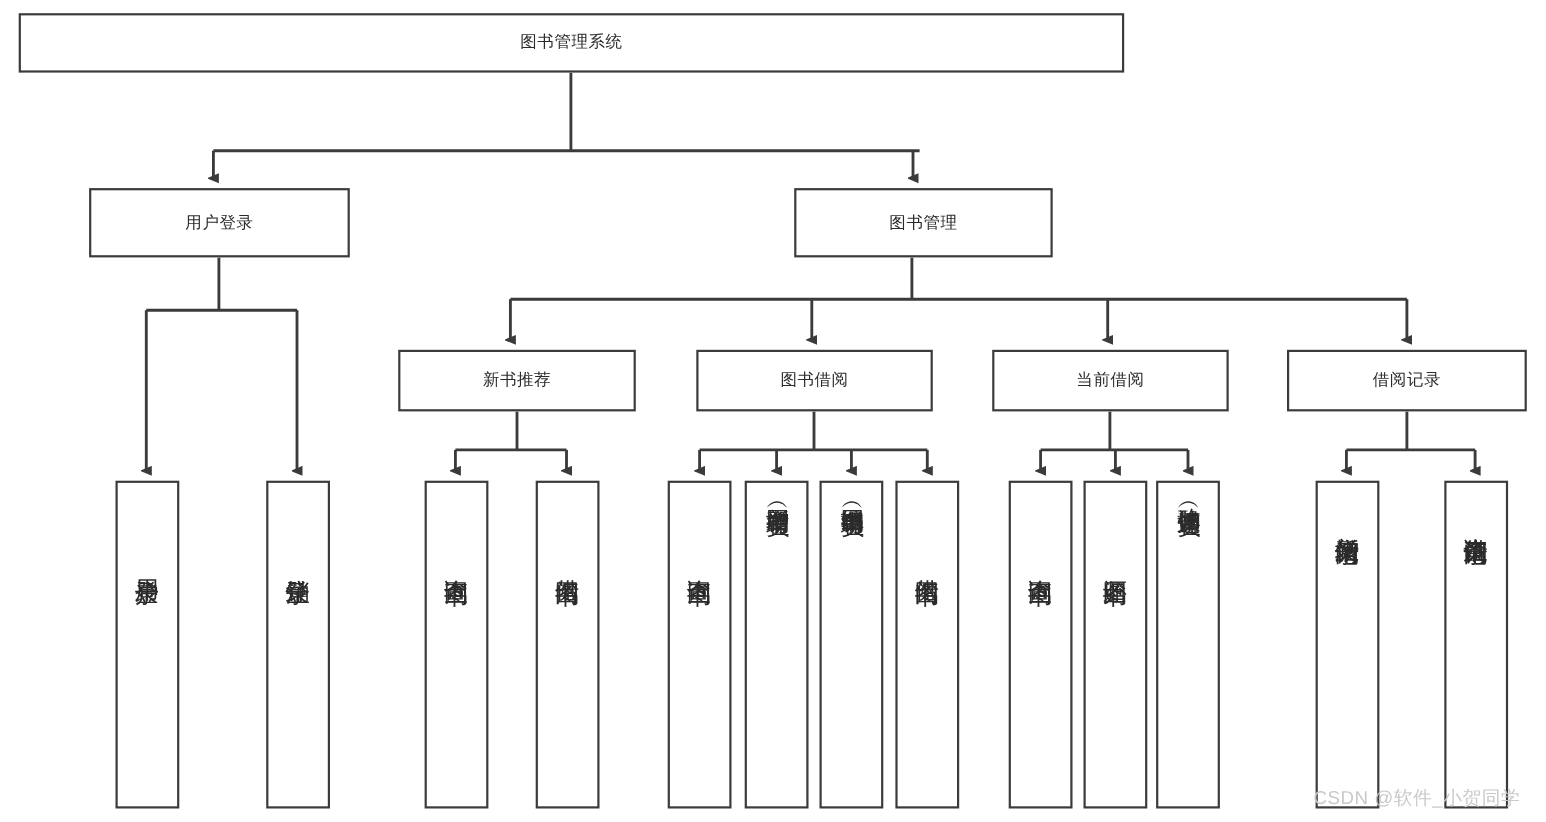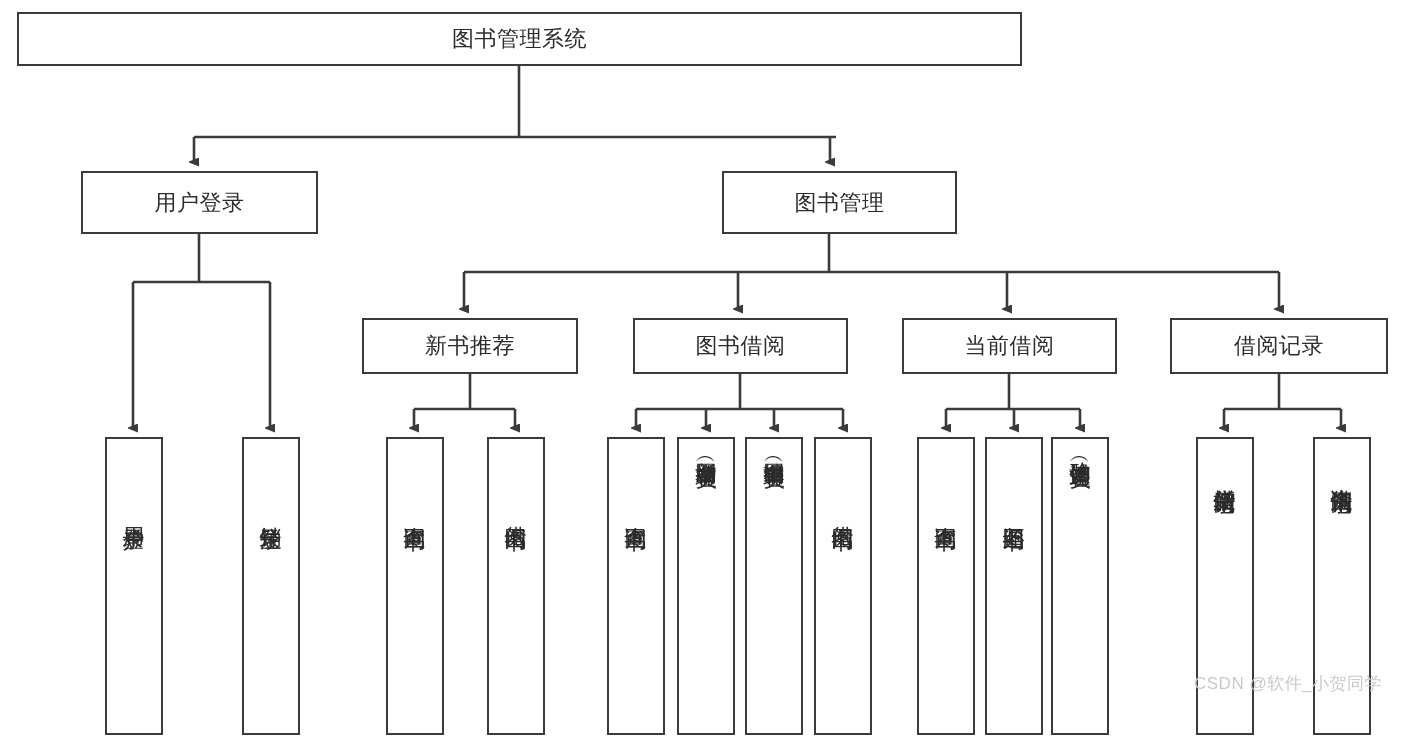--- a/index.html
+++ b/index.html
@@ -34,21 +34,21 @@
     align-items: center;
     justify-content: center;
     color: #2b2b2b;
   }
   .node .label {
     display: block;
     text-align: center;
     line-height: 1.18;
   }
   .node.horiz .label {
-    font-size: 22px;
+    font-size: 15px;
     letter-spacing: 0.5px;
   }
   .node.vert {
     align-items: flex-start;
     padding-top: 6px;
   }
   .node.vert .label {
     writing-mode: vertical-rl;
     text-orientation: upright;
     font-size: 22px;
@@ -184,15 +184,15 @@
     <span class="label">确认归还（管理员）</span>
   </div>
 
   <div class="node vert" style="left:1196px; top:437px; width:58px; height:298px; padding-top:32px;">
     <span class="label">新增借阅记录</span>
   </div>
   <div class="node vert" style="left:1313px; top:437px; width:58px; height:298px; padding-top:32px;">
     <span class="label">查询借阅记录</span>
   </div>
 
-  <div class="watermark" style="left:1194px; top:672px;">CSDN @软件_小贺同学</div>
+  <div class="watermark" style="left:1194px; top:714px;">CSDN @软件_小贺同学</div>
 
 </div>
 
 </body></html>

